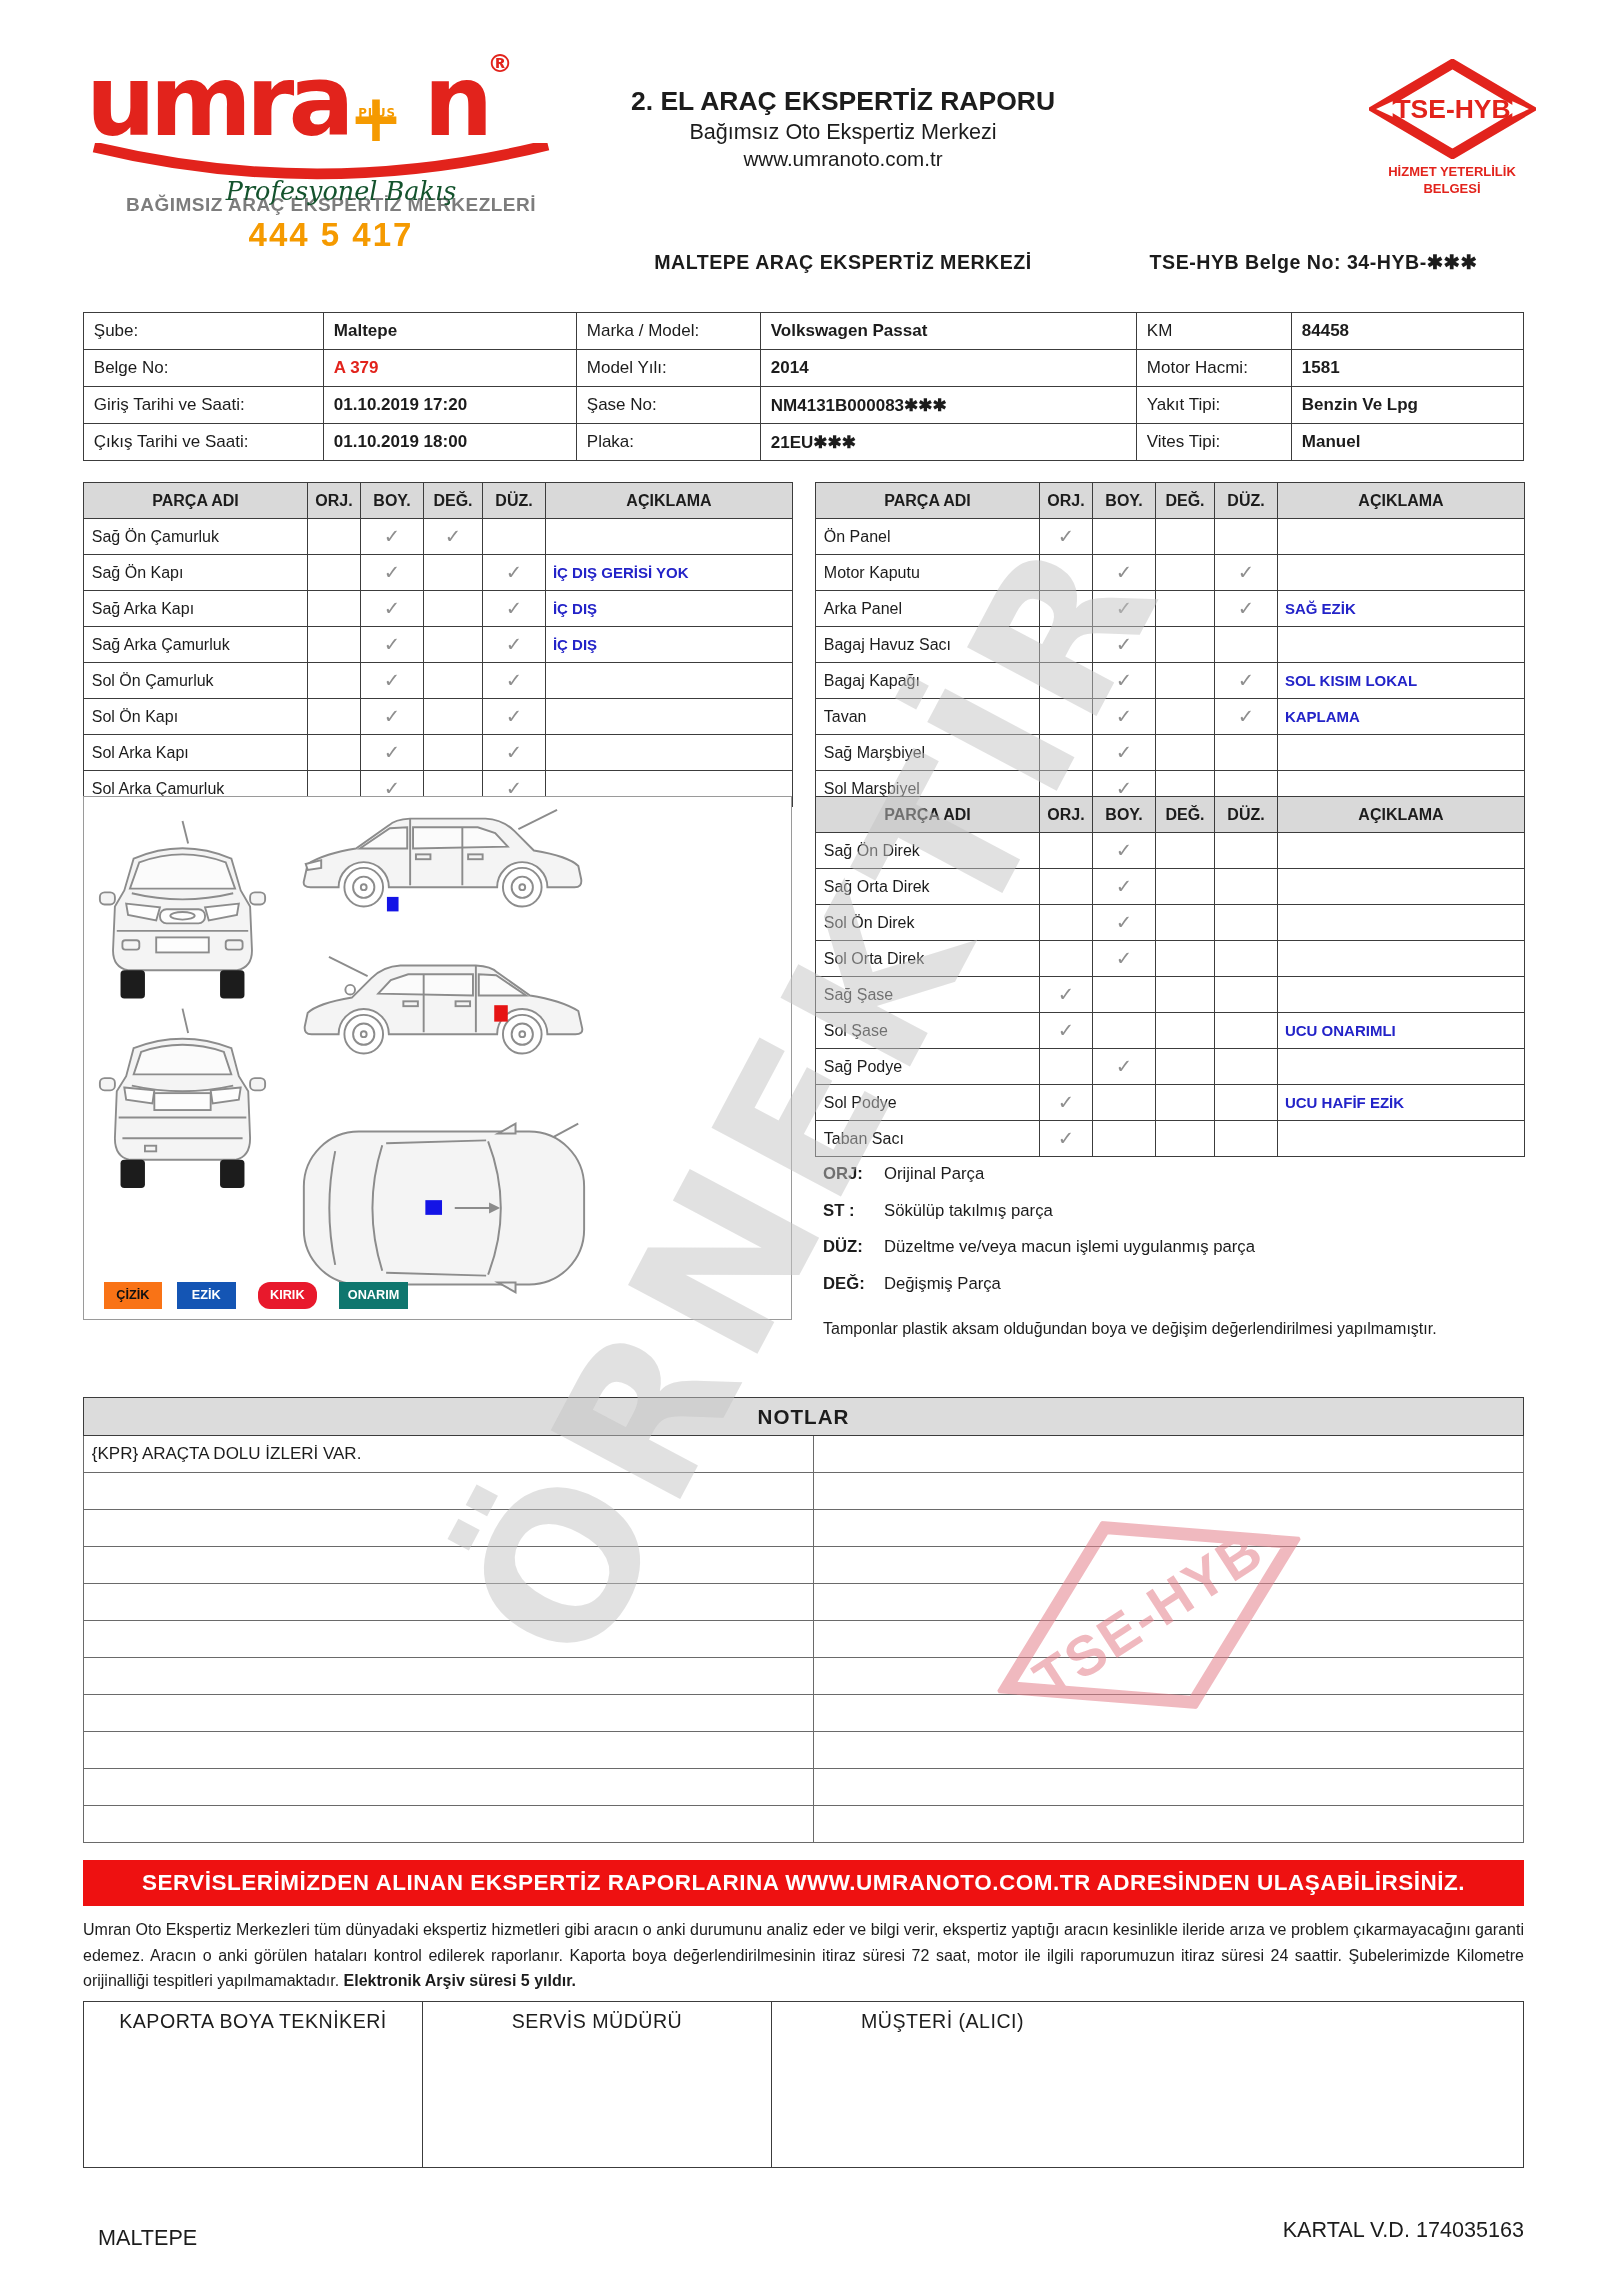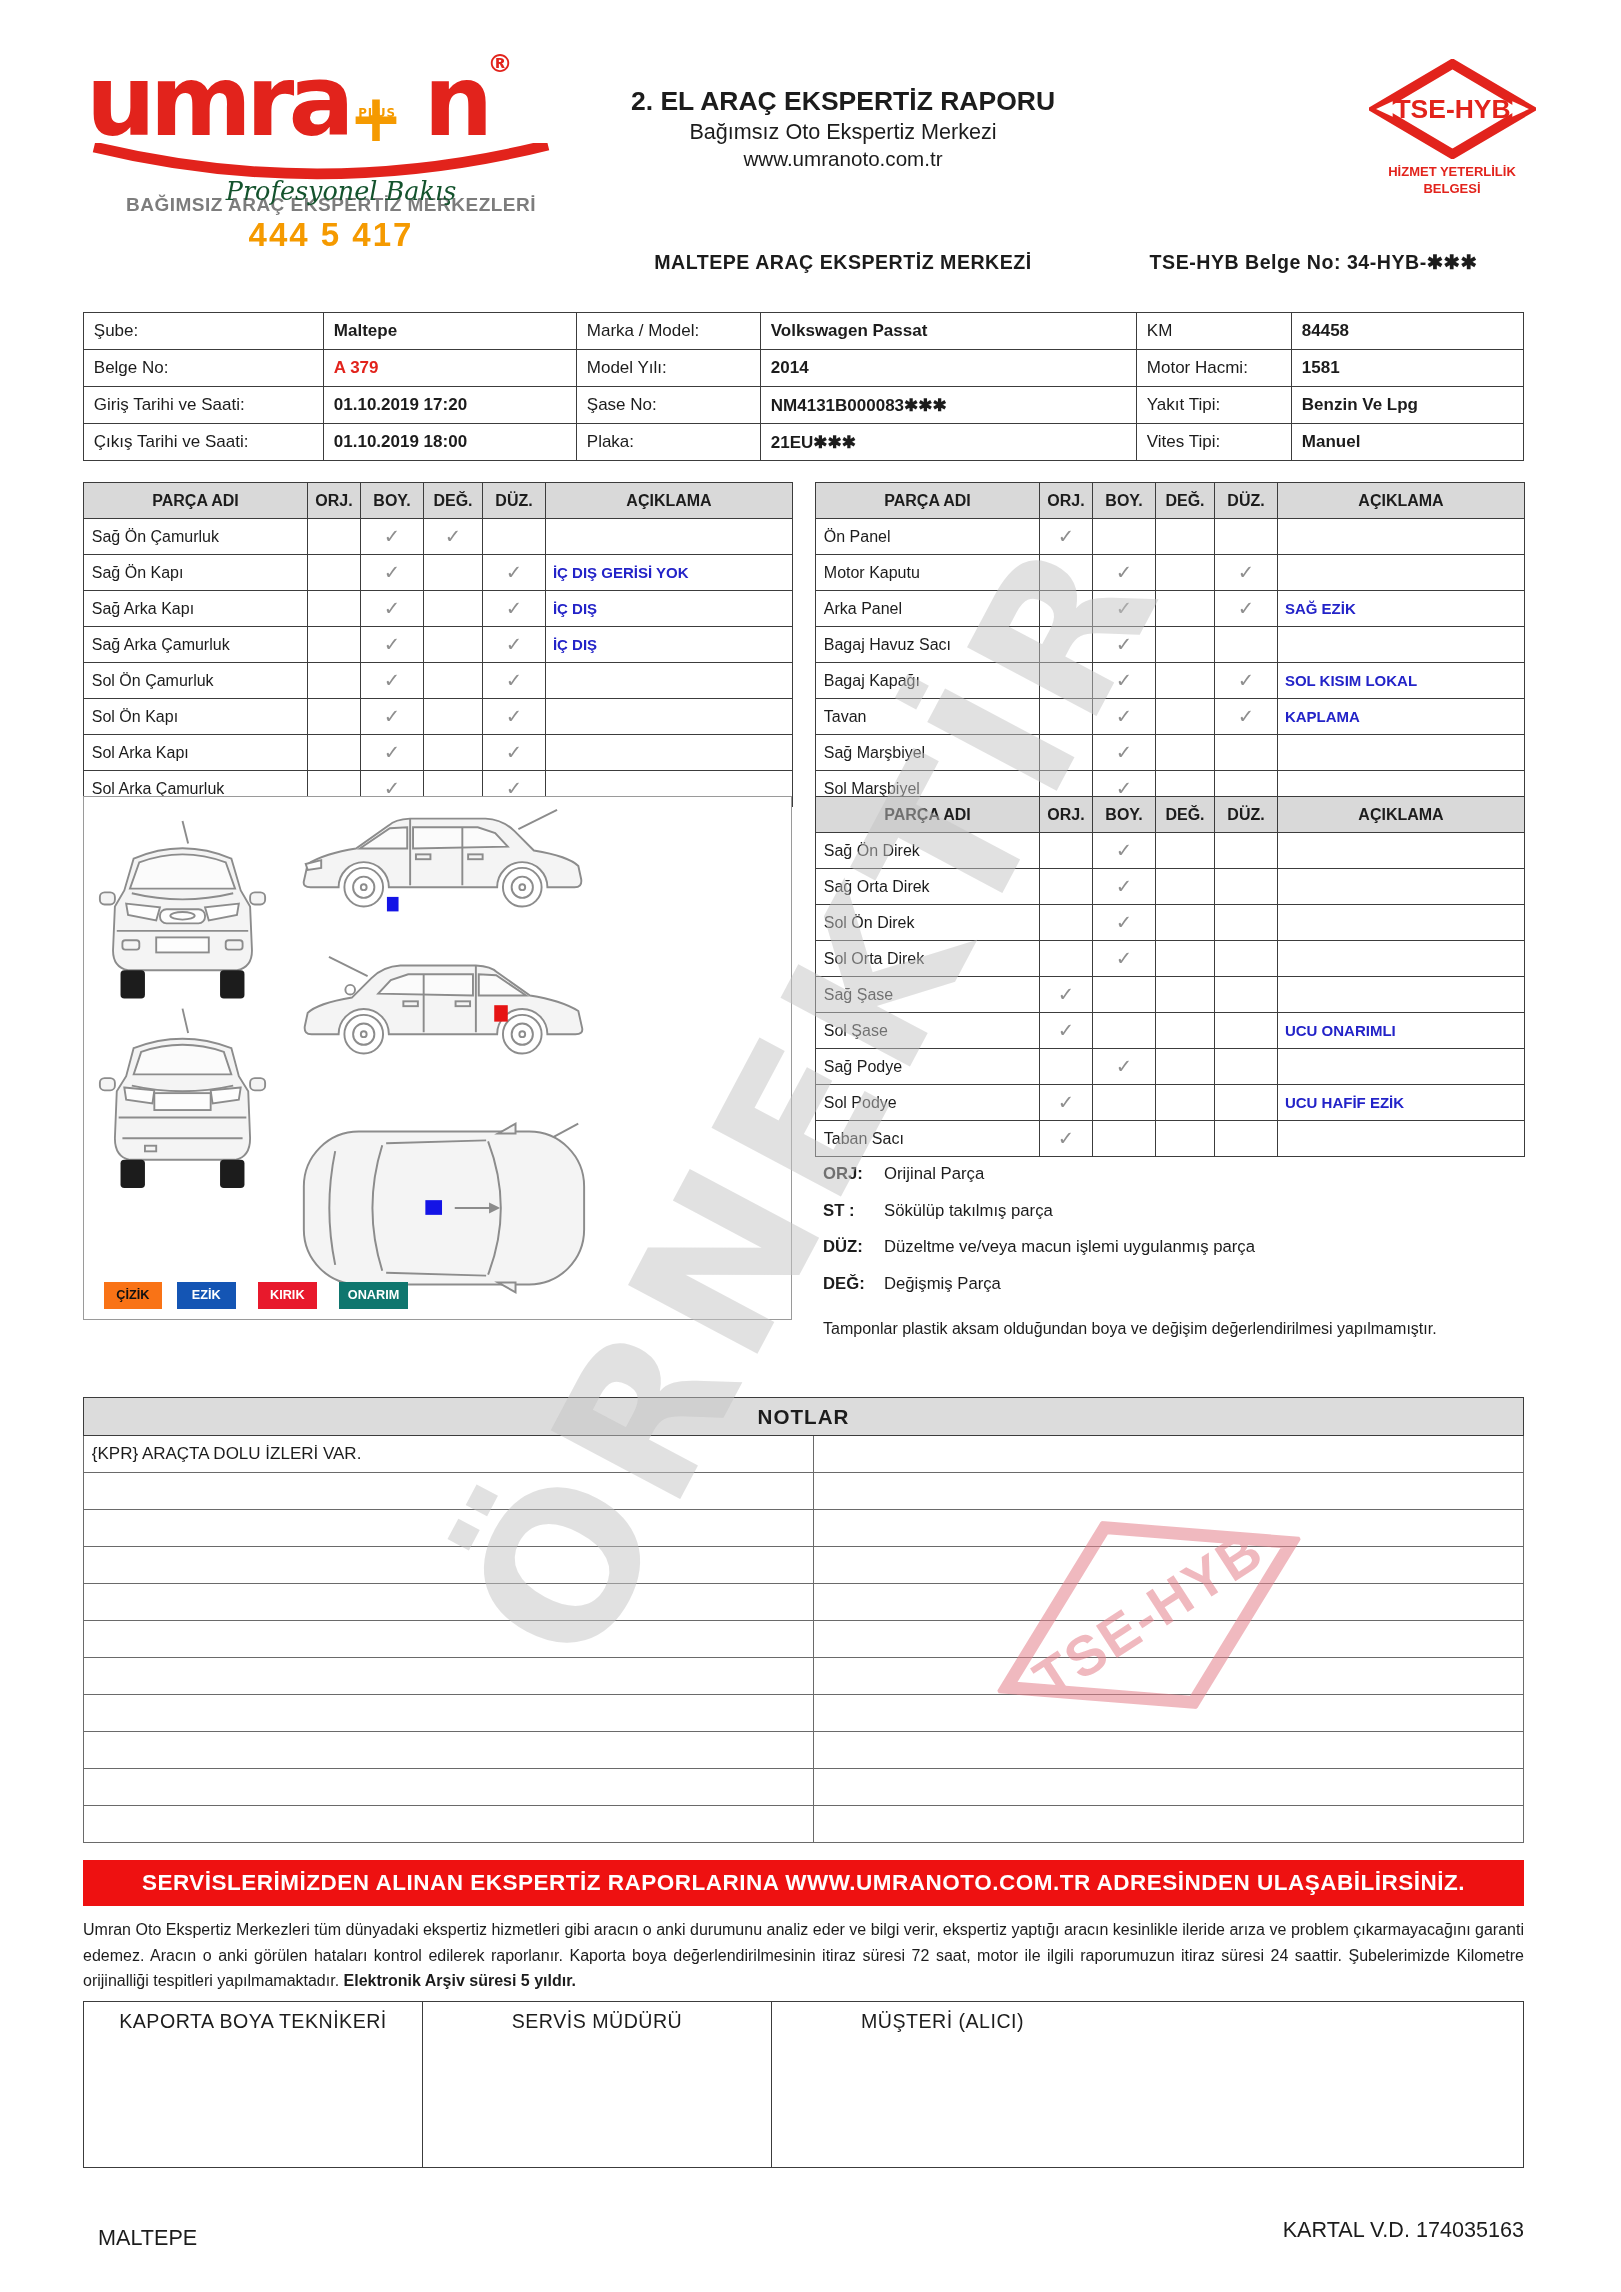--- a/index.html
+++ b/index.html
@@ -415,21 +415,21 @@
       <polygon points="206,14 224,4 224,14" fill="#f4f4f4"></polygon>
       <polygon points="206,166 224,176 224,166" fill="#f4f4f4"></polygon>
       <line x1="162" y1="90" x2="206" y2="90"></line>
       <polygon points="206,90 198,86 198,94" fill="#8c8c8c"></polygon>
     </g>
     <rect x="132" y="82" width="17" height="15" fill="#1414e6"></rect>
   </svg>
 
   <span class="chip c-yellow" style="left:19.6px;top:485px;min-width:41px;">ÇİZİK</span>
   <span class="chip c-blue" style="left:93px;top:485px;min-width:41px;">EZİK</span>
-  <span class="chip c-red" style="left:174px;top:485px;min-width:41px;">KIRIK</span>
+  <span class="chip c-red" style="left:174px;top:485px;min-width:41px;border-radius:12px;">KIRIK</span>
   <span class="chip c-green" style="left:255px;top:485px;min-width:41px;">ONARIM</span>
 </div>
 
 <table class="parts abs" style="left:815px;top:796px;width:709px;">
   <colgroup>
       <col style="width:224px">
       <col style="width:53px">
       <col style="width:63px">
       <col style="width:59px">
       <col style="width:63px">

